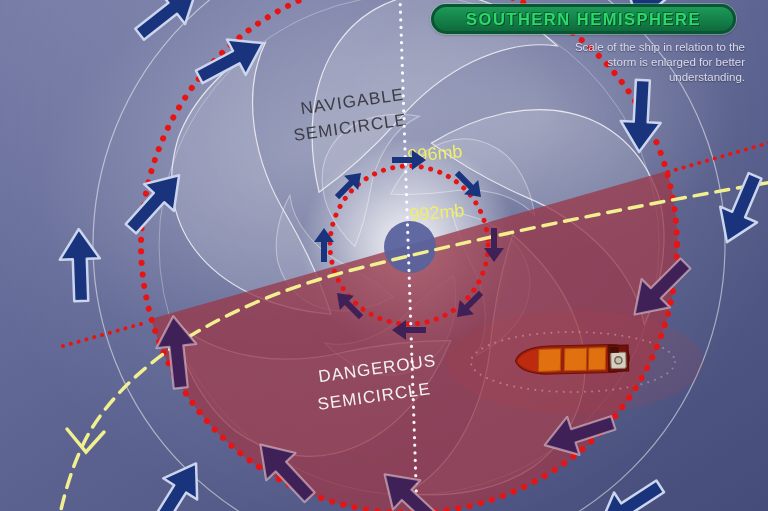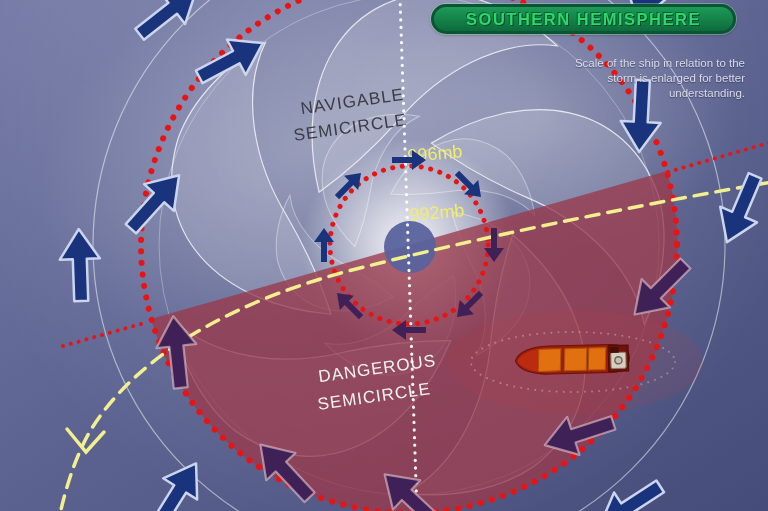--- a/index.html
+++ b/index.html
@@ -14,21 +14,21 @@
     background:linear-gradient(#1d9a58,#0d6b3c);
     box-shadow:0 0 0 1px rgba(190,255,210,.35), 0 1px 3px rgba(0,0,0,.35);
     text-align:center;line-height:24px;
     color:#2bd969;font-size:16.5px;font-weight:bold;letter-spacing:1.5px;
     text-shadow:1px 1px 0 #084a2a, -1px -1px 0 #0a5c34;
     white-space:nowrap;
   }
   .note{
     position:absolute;right:23px;top:40px;width:250px;
     text-align:right;color:#dadbe9;font-size:11.5px;line-height:15px;
-    white-space:pre-line;text-shadow:0 1px 1px rgba(30,30,60,.5);margin-top:16px;
+    white-space:pre-line;text-shadow:0 1px 1px rgba(30,30,60,.5);
   }
 </style>
 </head>
 <body>
 
 <div class="stage">
 
 <svg width="768" height="511" viewBox="0 0 768 511">
   <defs>
     <linearGradient id="bgGrad" x1="0" y1="0" x2="1" y2="1">

